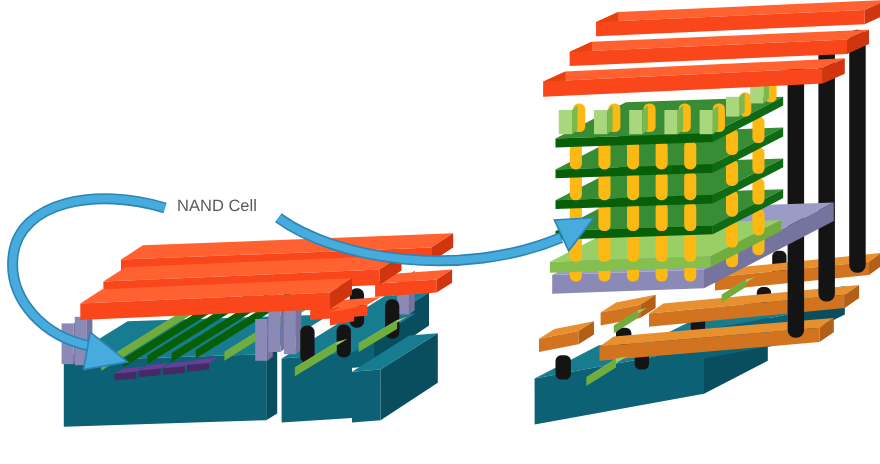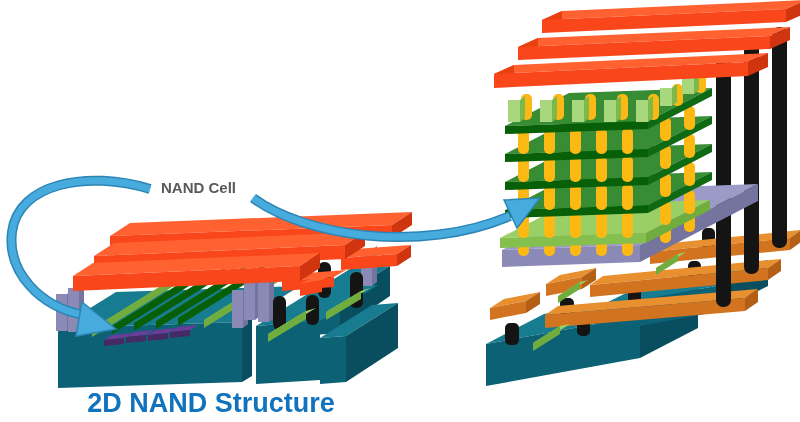--- a/index.html
+++ b/index.html
@@ -1,19 +1,19 @@
 <!DOCTYPE html>
 <html style="--caption-blue: #1173BD; --label-gray: #58595B; --arrow-fill: #47ACDD; --arrow-edge: #2C85B5; --red-front: #F9461A; --red-top: #FF6230; --red-end: #D03510; --red-cap: #E8400F; --orange-top: #E89030; --orange-front: #D2741F; --orange-end: #B35F16; --teal-top: #177C90; --teal-front: #0C6175; --teal-side: #084E5F; --green-top: #388C33; --green-front: #075F07; --green-side: #0F6A14; --lightgreen-top: #9ACF66; --lightgreen-front: #85C04F; --lightgreen-side: #70AC3E; --tab-front: #A8D77E; --tab-side: #7DB84A; --yellow: #FDB913; --purple-top: #9C9BC7; --purple-front: #8B89B6; --purple-side: #75749E; --violet-top: #6A3D99; --violet-front: #472966; --black: #141414;"><head>
 <meta charset="utf-8">
 <style>
   html,body{margin:0;padding:0;background:#fff;}
   #canvas{position:relative;width:800px;height:422px;background:#fff;overflow:hidden;
           font-family:"Liberation Sans","DejaVu Sans",sans-serif;}
   #scene{position:absolute;left:0;top:0;}
-  .label{position:absolute;font-weight:bold;white-space:nowrap;}
+  .label{position:absolute;font-weight:normal;white-space:nowrap;}
   #nand-cell-label{left:161px;top:179px;font-size:15px;color:var(--label-gray);}
   .caption{font-size:27px;color:var(--caption-blue);text-align:center;width:290px;}
   #caption-2d{left:66px;top:388px;}
   #caption-3d{left:484px;top:388px;}
   
   .tt{fill:var(--teal-top);} .tf{fill:var(--teal-front);} .ts{fill:var(--teal-side);}
   
   .rf{fill:var(--red-front);} .rt{fill:var(--red-top);} .re{fill:var(--red-end);} .rc{fill:var(--red-cap);}
   
   .ot{fill:var(--orange-top);} .of{fill:var(--orange-front);} .oe{fill:var(--orange-end);}
@@ -335,14 +335,13 @@
     <polygon class="arrow-head" points="116,329 82,302 76,336"></polygon>
   </g>
   <g>
     <path class="arrow-under" d="M253,198 C305,236 420,254 510,216"></path>
     <path class="arrow-line" d="M253,198 C305,236 420,254 510,216"></path>
     <polygon class="arrow-head" points="540,198 504,200 517,228"></polygon>
   </g>
 </svg>
 
 <div class="label" id="nand-cell-label">NAND Cell</div>
-<div class="label caption" id="caption-2d">2D NAND Structure</div>
 </div>
 
 </body></html>

